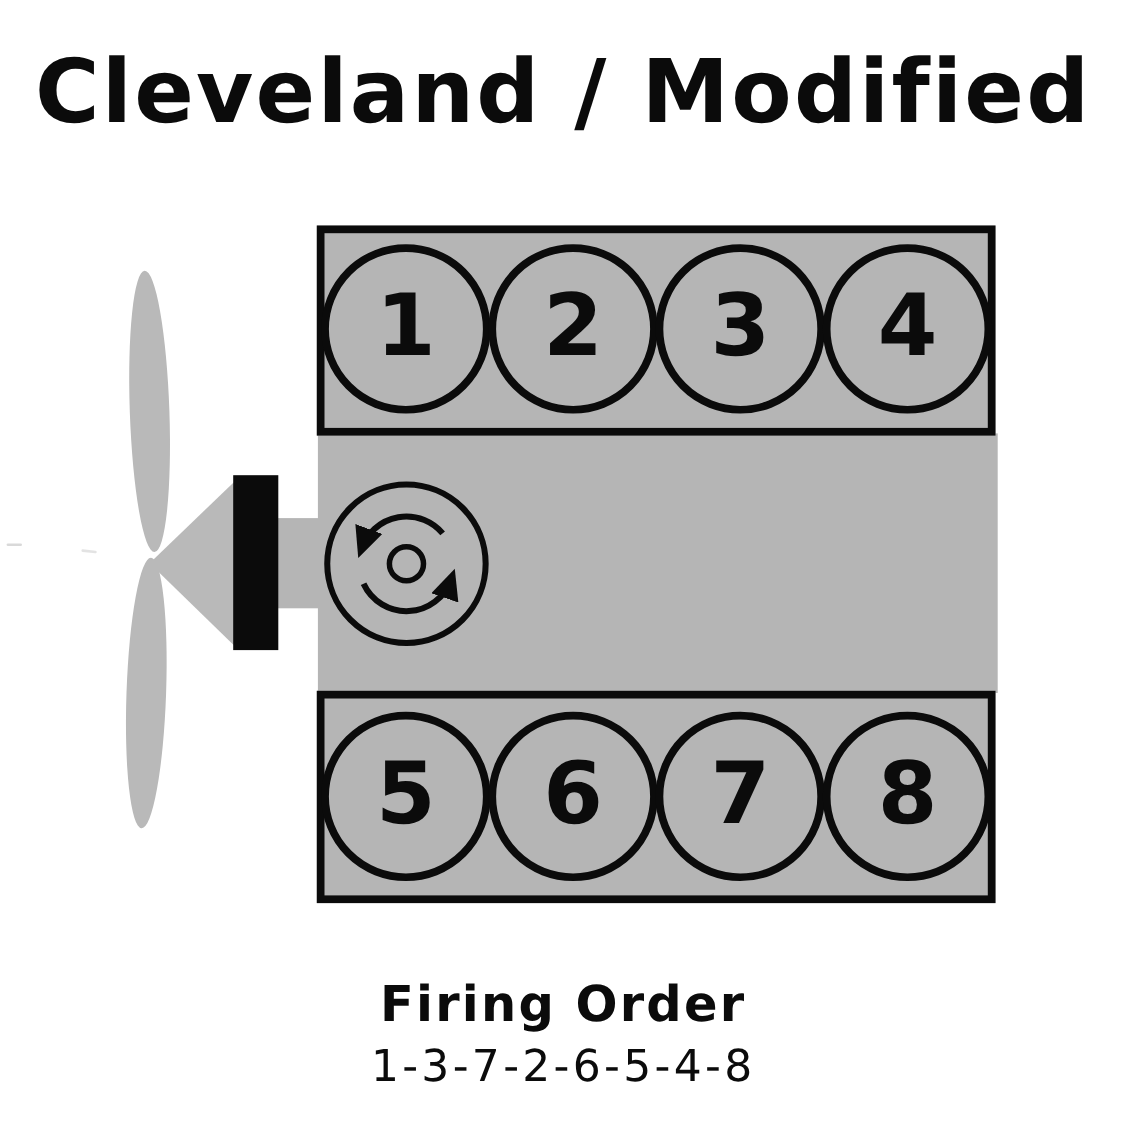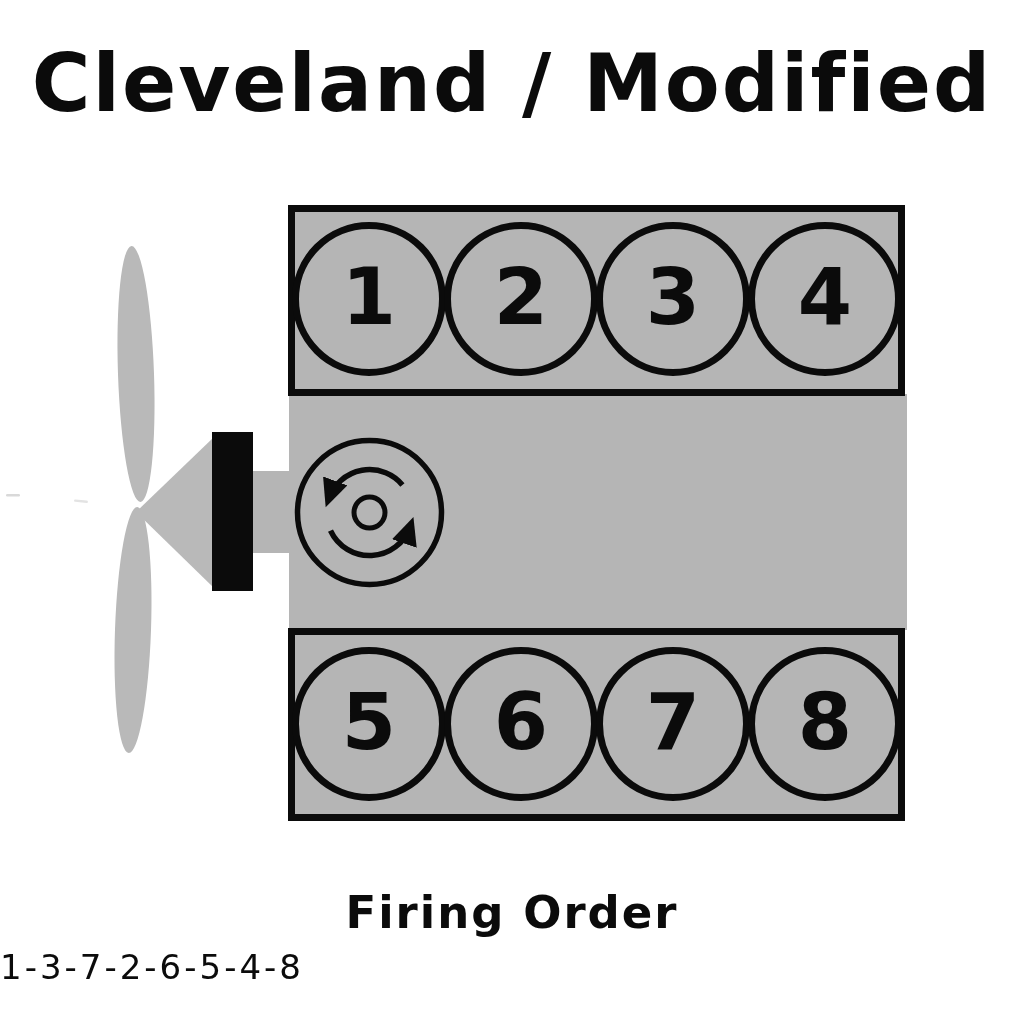--- a/index.html
+++ b/index.html
@@ -54,22 +54,22 @@
     pointer-events:none;
   }
   .footer-label{
     position:absolute;top:890px;left:0;width:1024px;
     text-align:center;
     font-weight:bold;font-size:45px;line-height:1;
     letter-spacing:2px;
   }
   .footer-seq{
     position:absolute;top:950px;left:0;width:1024px;
-    text-align:left;
-    font-weight:normal;font-size:34px;line-height:1;
+    text-align:center;
+    font-weight:normal;font-size:40px;line-height:1;
     letter-spacing:3px;
   }
 </style>
 </head>
 <body>
 
 <div class="stage">
 
   <h1 class="title">Cleveland / Modified</h1>
 

